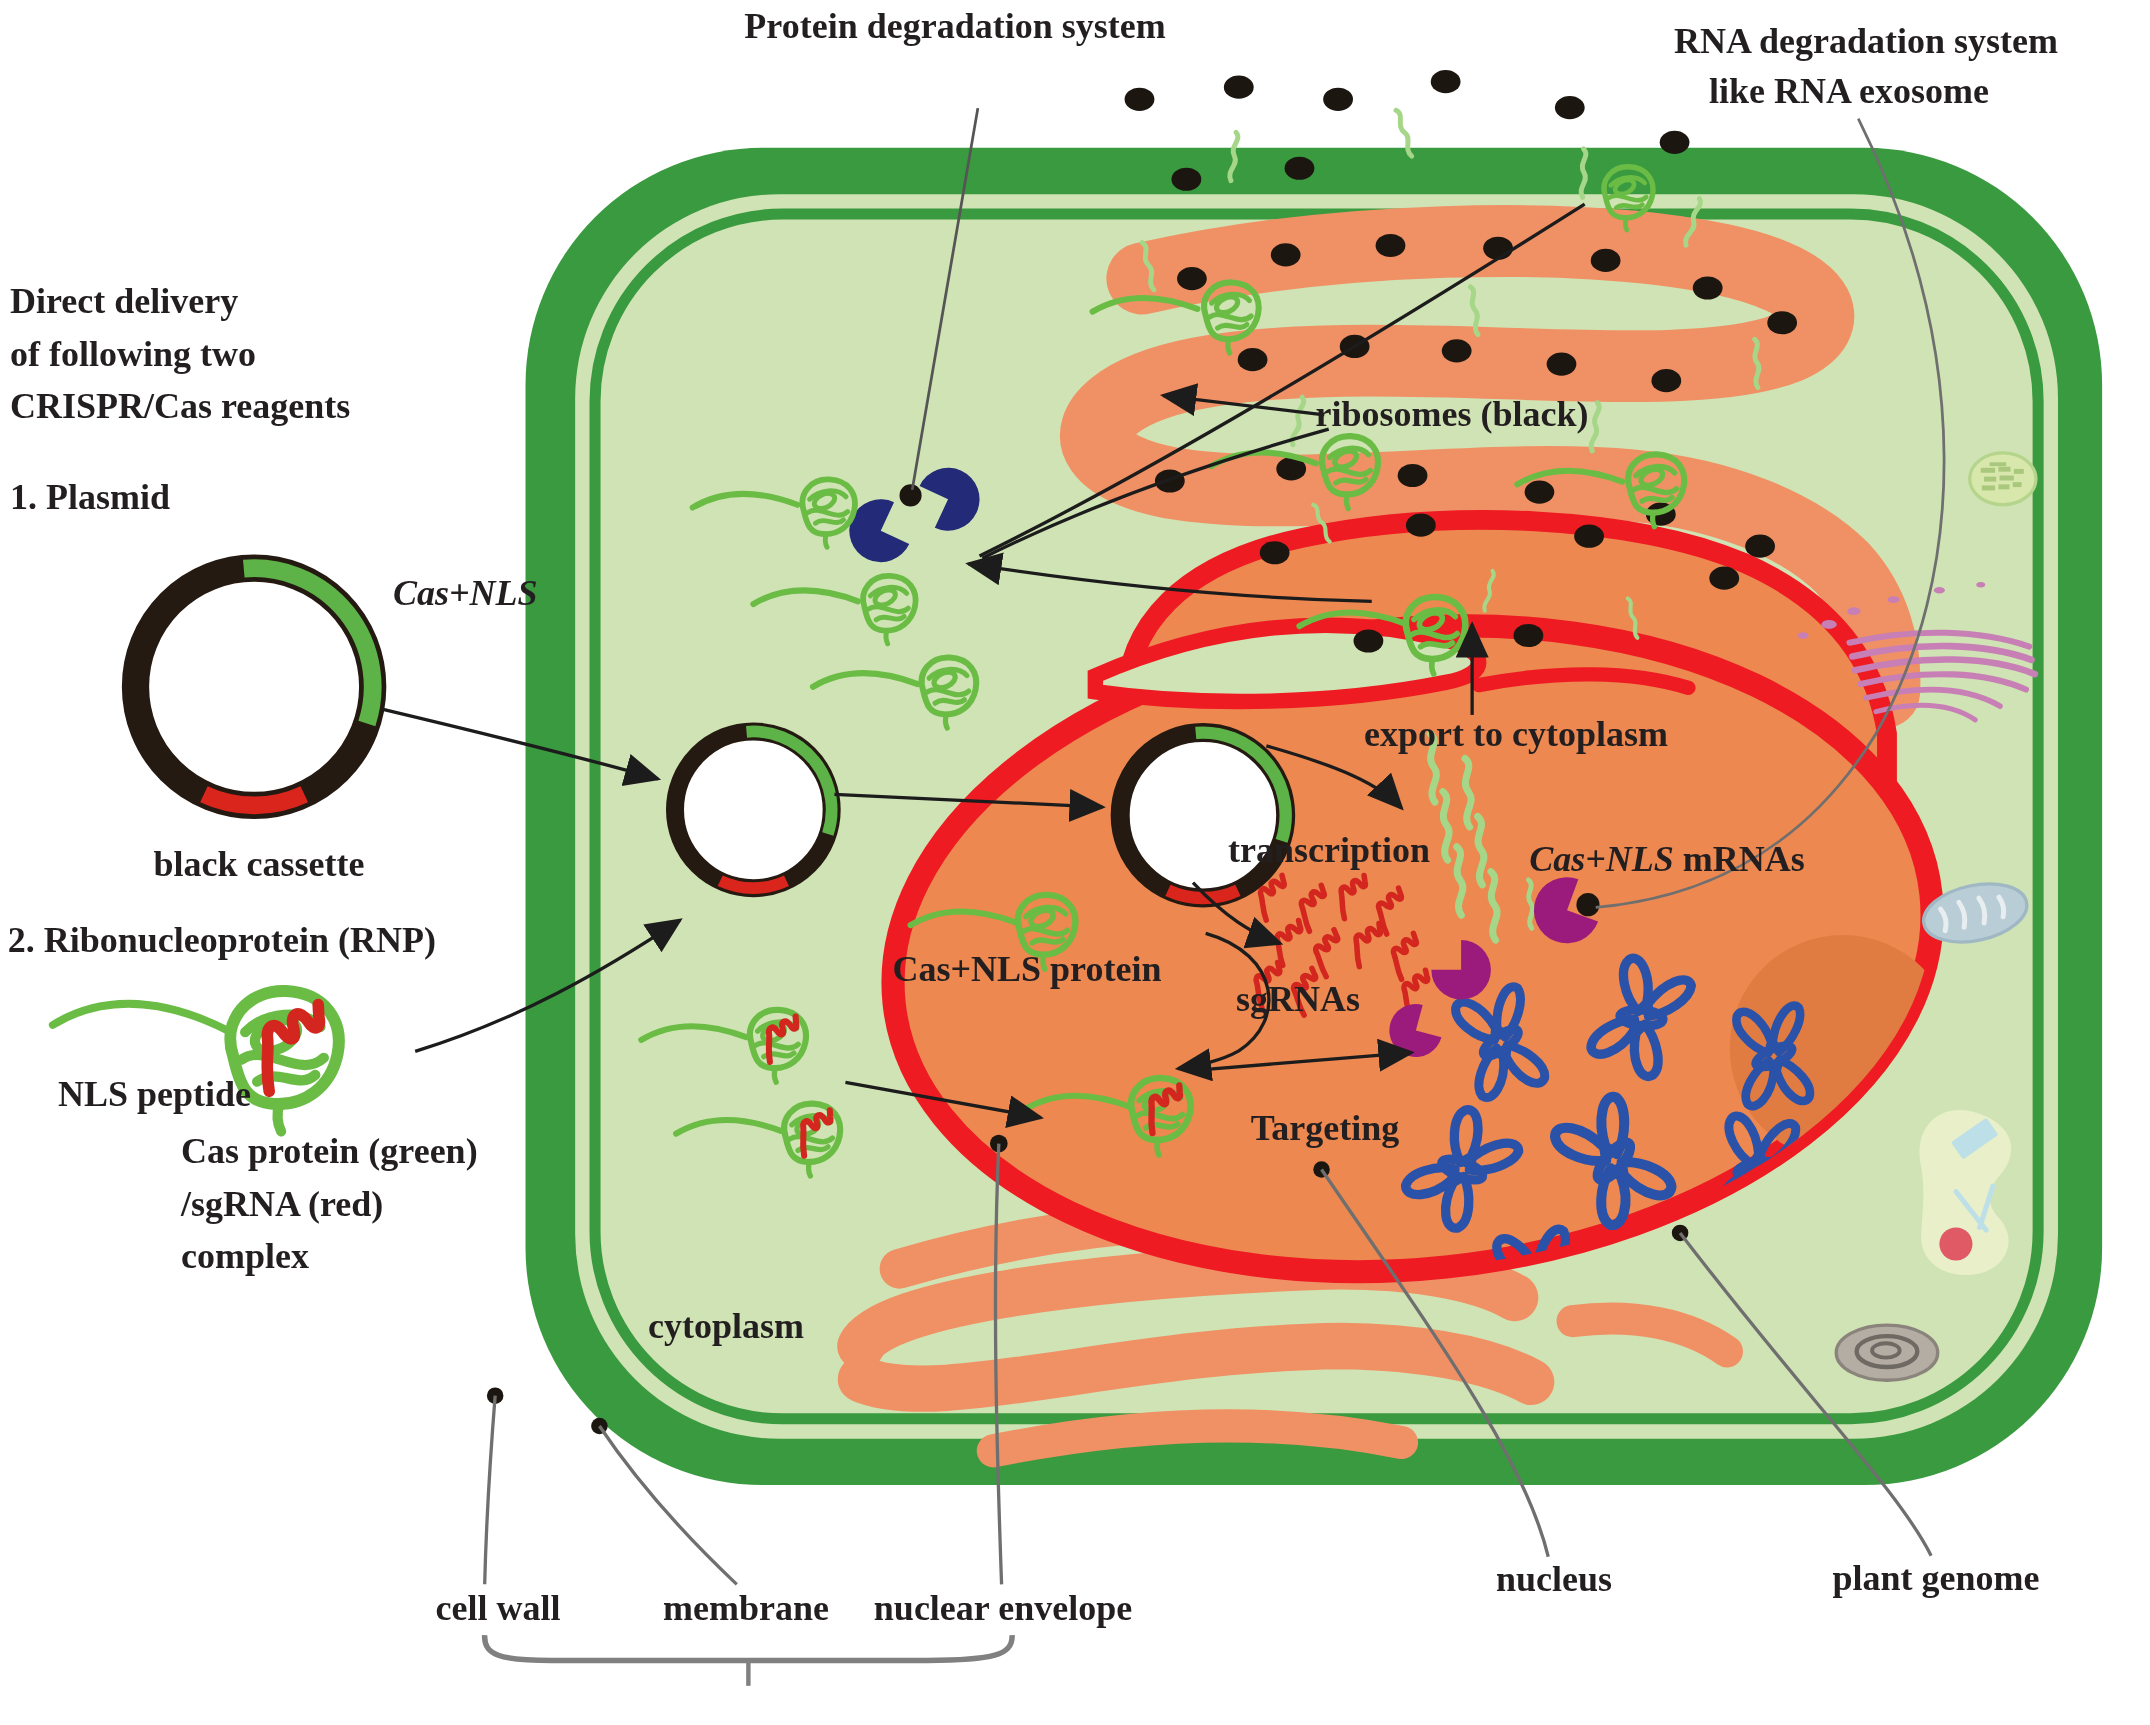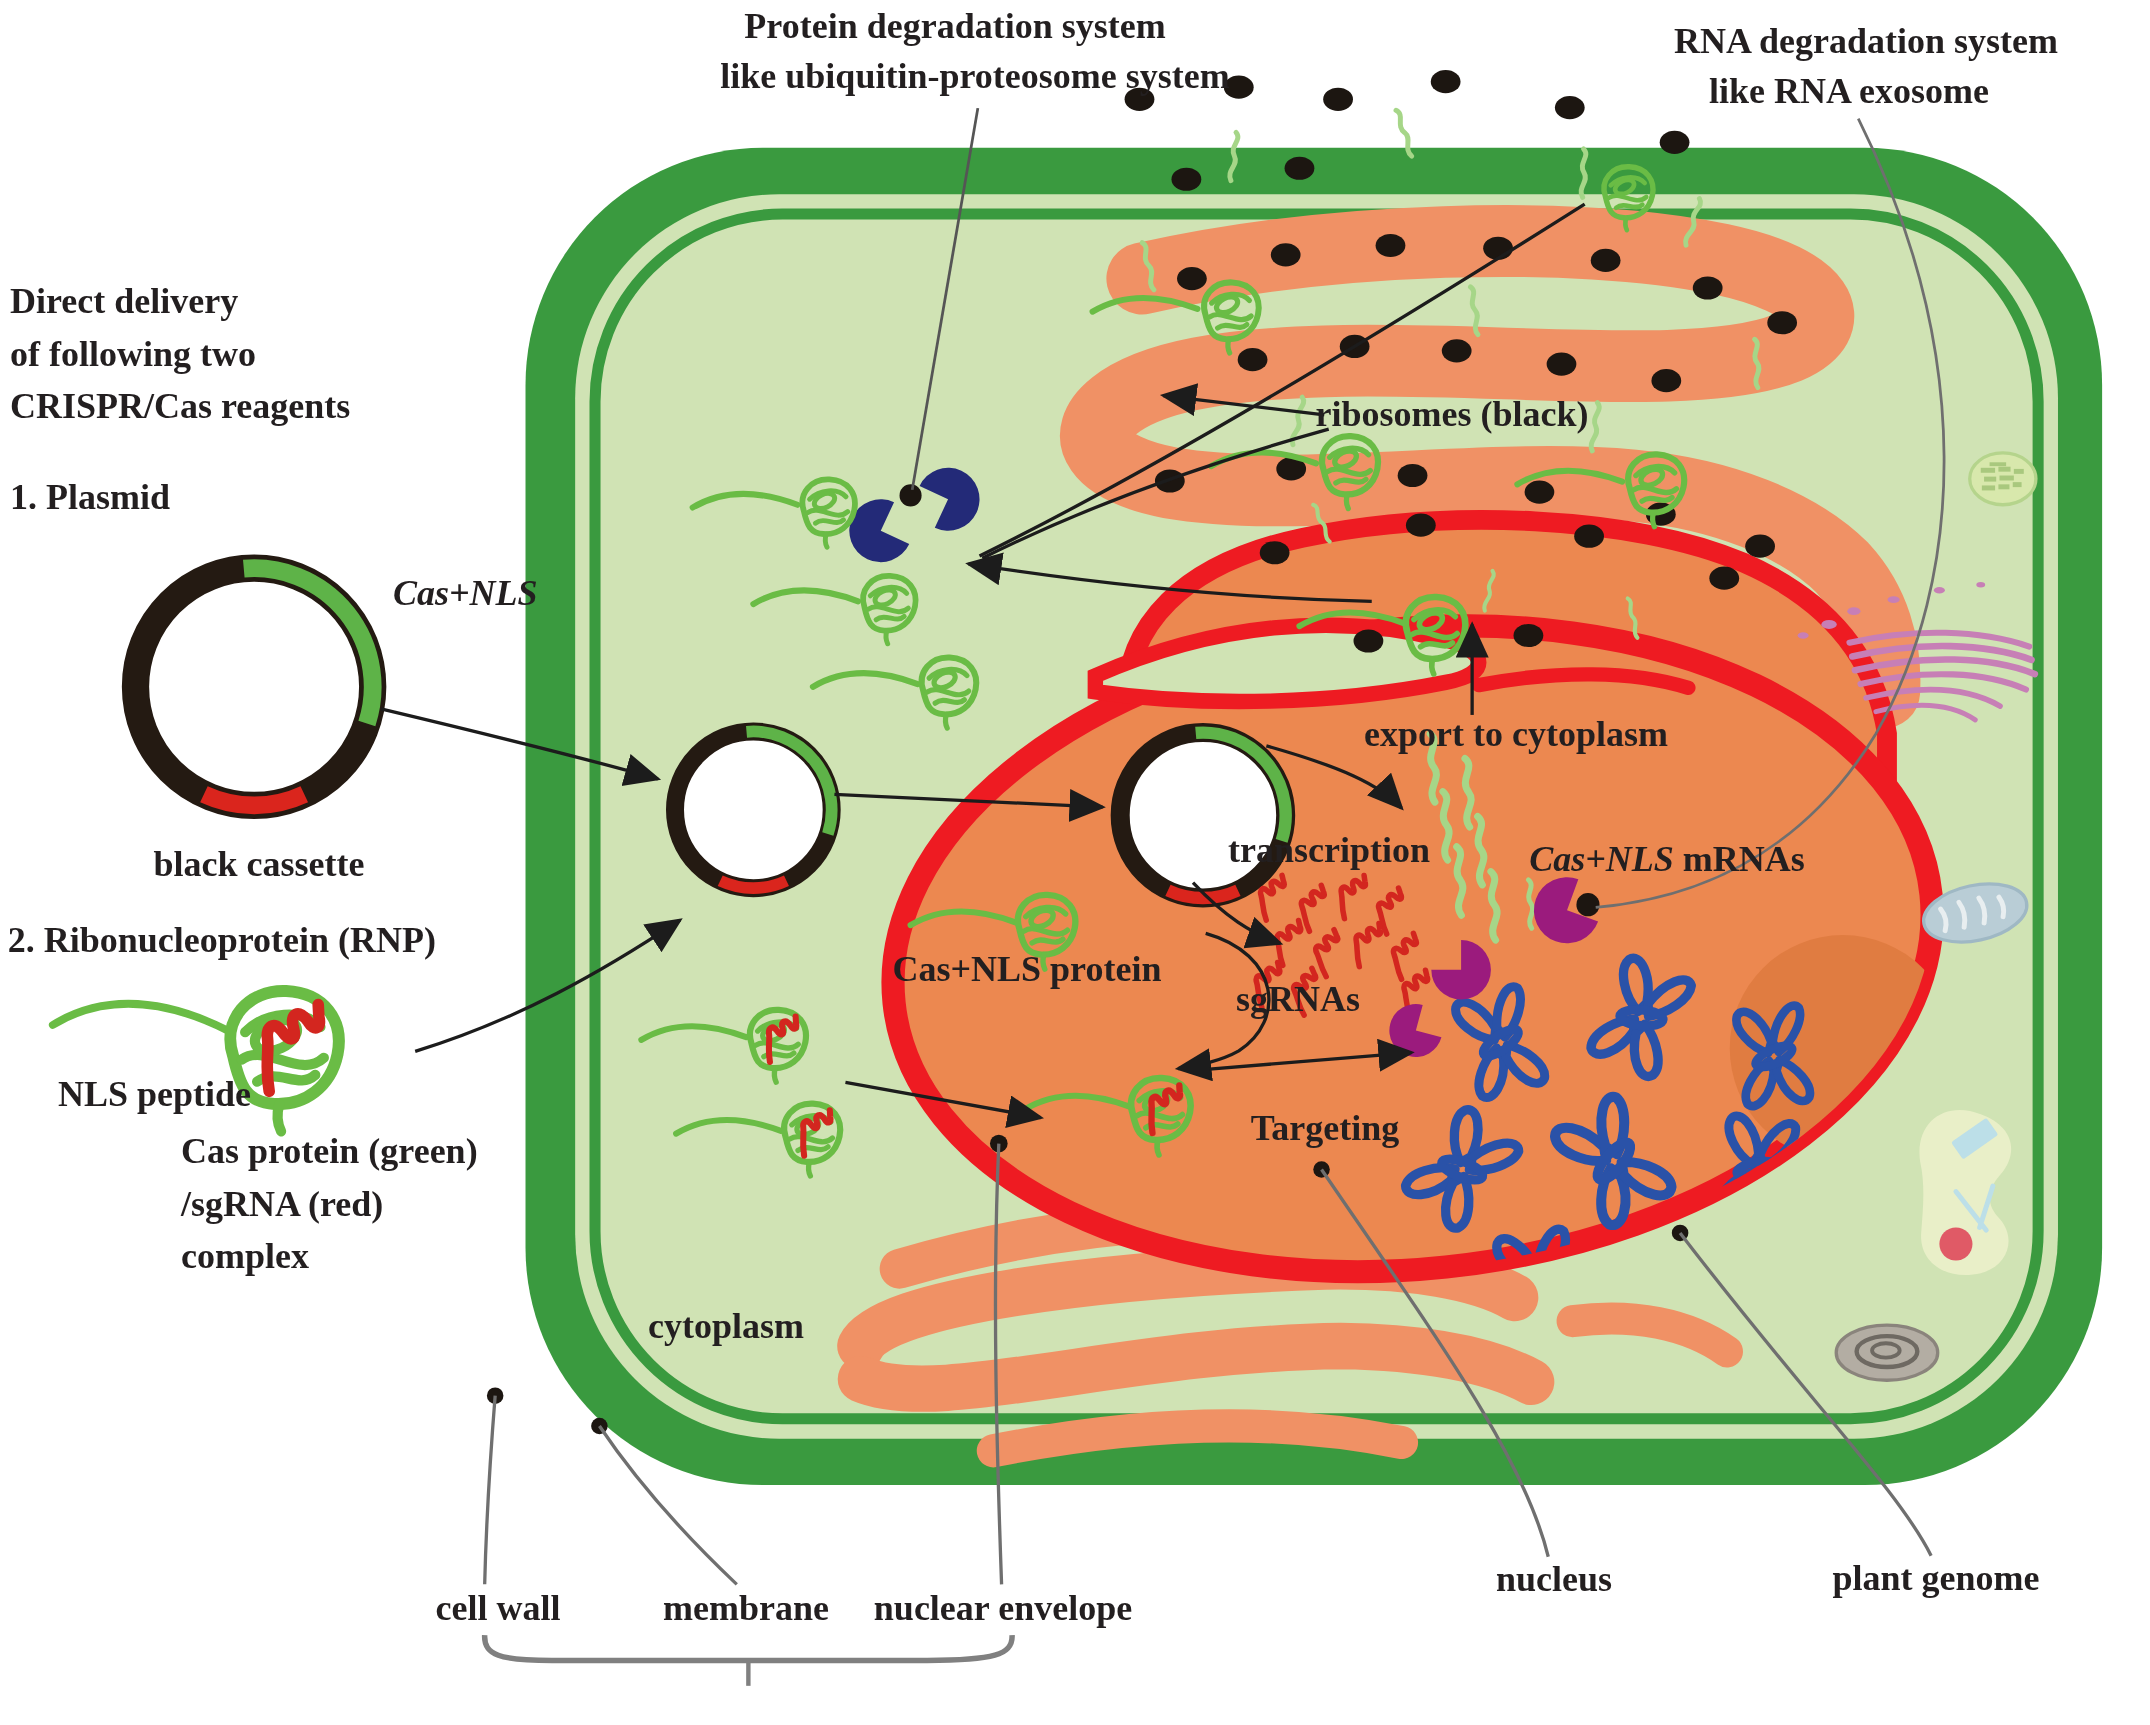--- a/index.html
+++ b/index.html
@@ -348,21 +348,20 @@
 
     <path d="M 2872 370 C 2460 630 2085 855 1775 1008"></path>
     <path d="M 2408 778 C 2150 850 1940 932 1780 1012"></path>
     <path d="M 2486 1090 C 2260 1085 2000 1060 1755 1022" marker-end="url(#ah)"></path>
 
     <path d="M 2400 752 C 2290 738 2195 728 2108 717" marker-end="url(#ah)"></path>
   </g>
 </svg>
 
 <div class="lbl ctr" style="left:955px;top:6.6px;">Protein degradation system</div>
-<div class="lbl ctr" style="left:975px;top:57px;">like ubiquitin-proteosome system</div>
 
 <div class="lbl" style="left:1642px;top:22px;margin-left:32px;">RNA degradation system</div>
 <div class="lbl" style="left:1709px;top:72px;">like RNA exosome</div>
 
 <div class="lbl" style="left:10px;top:282px;">Direct delivery</div>
 <div class="lbl" style="left:10px;top:335px;">of following two</div>
 <div class="lbl" style="left:10px;top:387px;">CRISPR/Cas reagents</div>
 
 <div class="lbl" style="left:10px;top:478px;">1. Plasmid</div>
 <div class="lbl it" style="left:393px;top:574px;">Cas+NLS</div>

